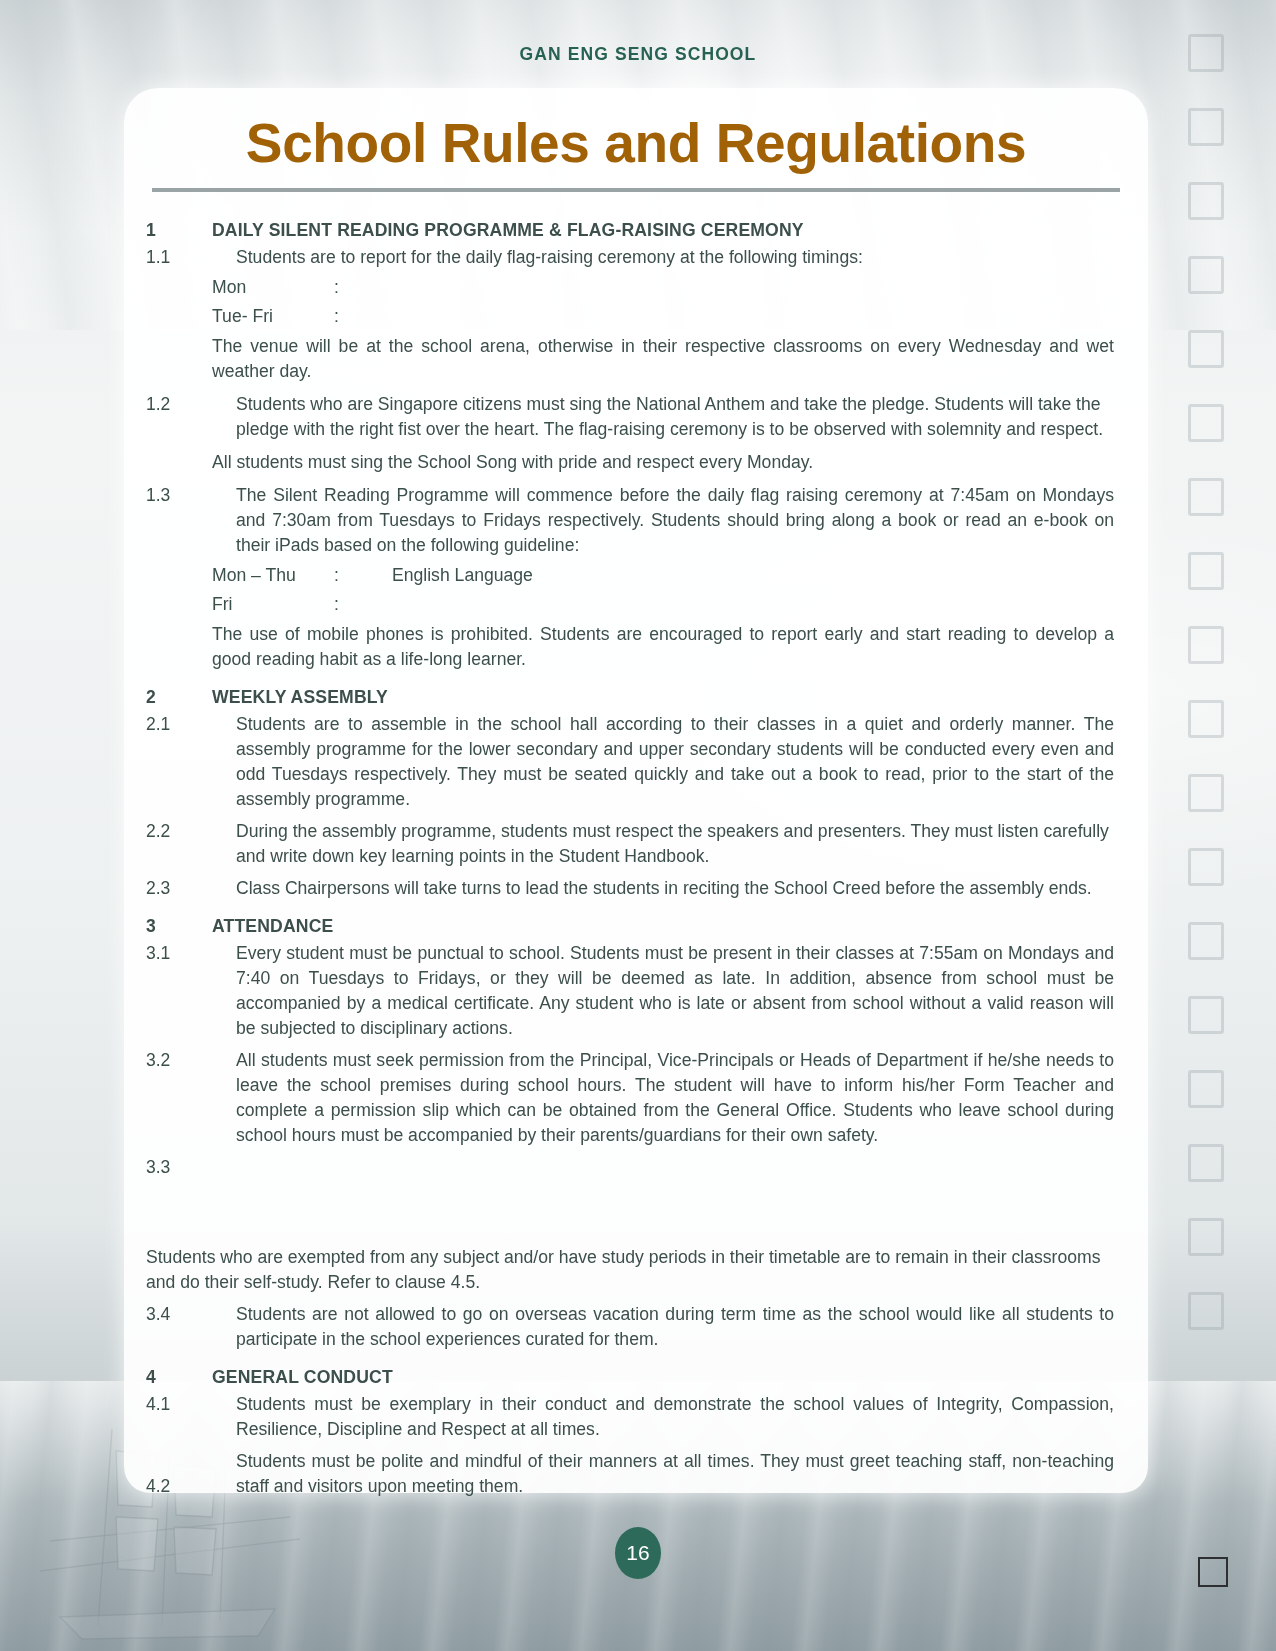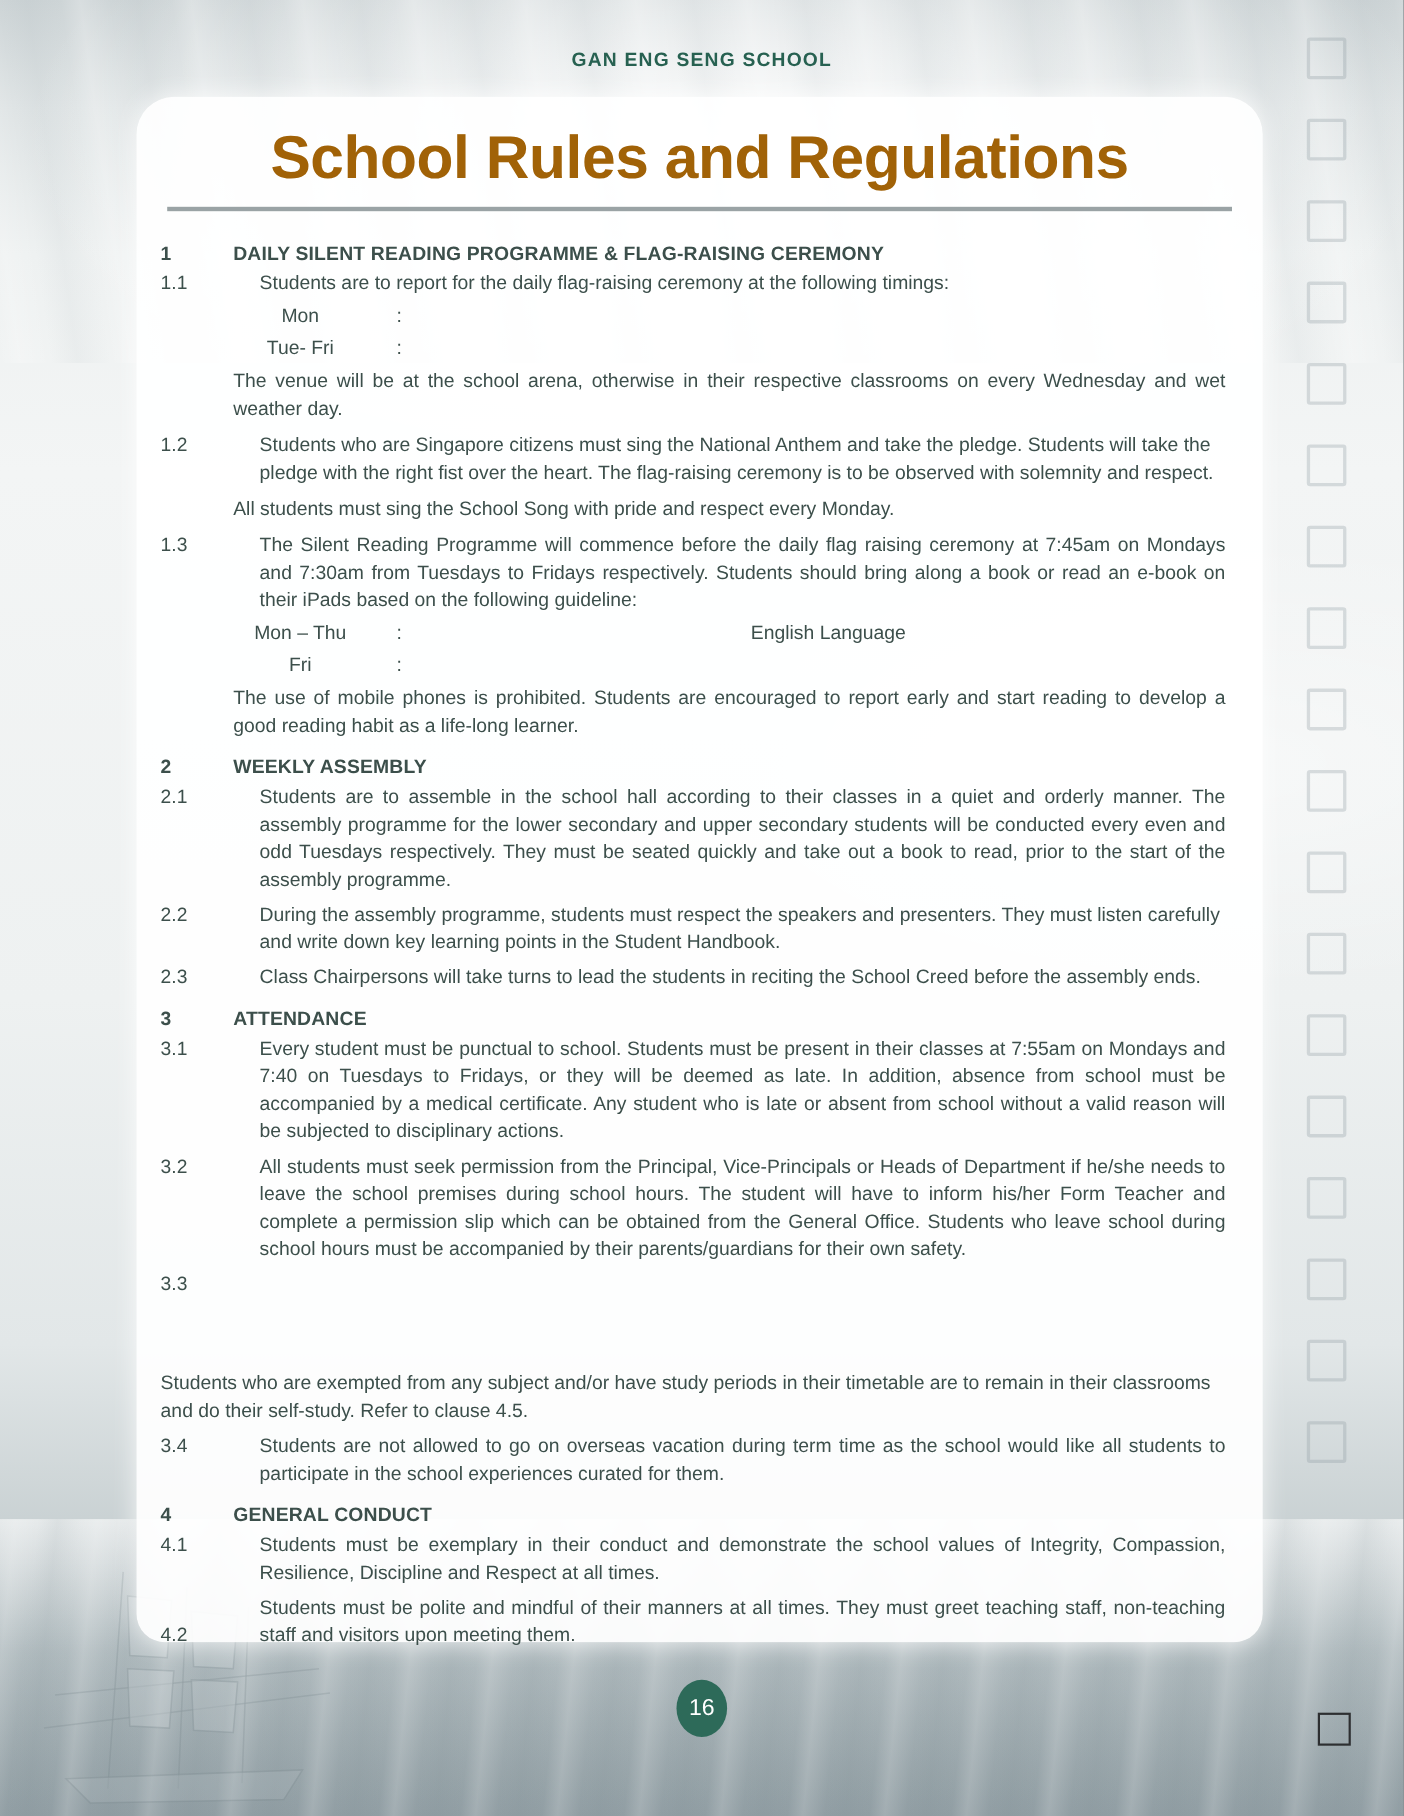--- a/index.html
+++ b/index.html
@@ -190,21 +190,20 @@
     line-height: 25px;
     color: #3c4f4b;
     text-align: justify;
   }
 
   
   .deflist {
     margin-left: 66px;
     margin-top: 3px;
     margin-bottom: 3px;
-    text-align: center;
   }
   .defrow {
     display: flex;
     font-size: 17.6px;
     line-height: 29px;
     color: #3c4f4b;
   }
   .def-term { flex: 0 0 122px; }
   .def-colon { flex: 0 0 58px; }
   .def-val { flex: 1 1 auto; }

